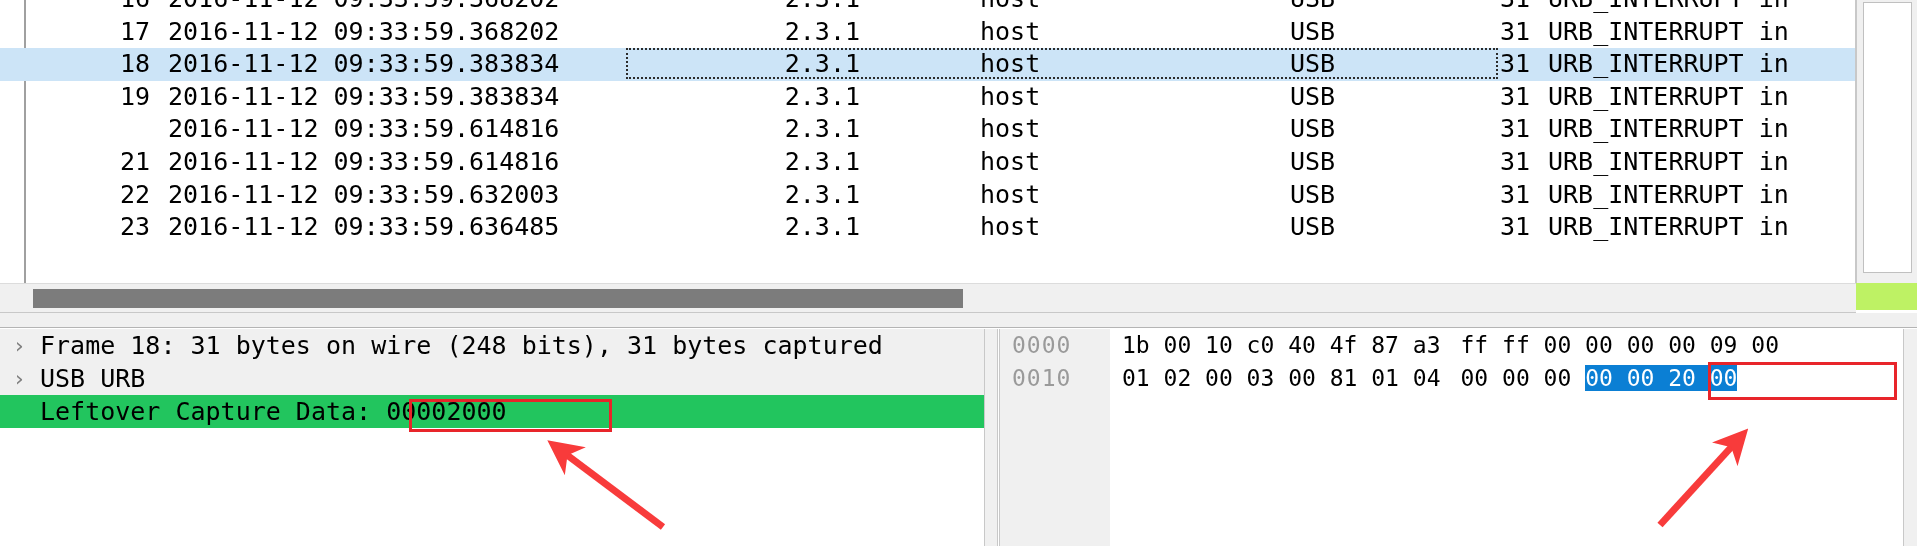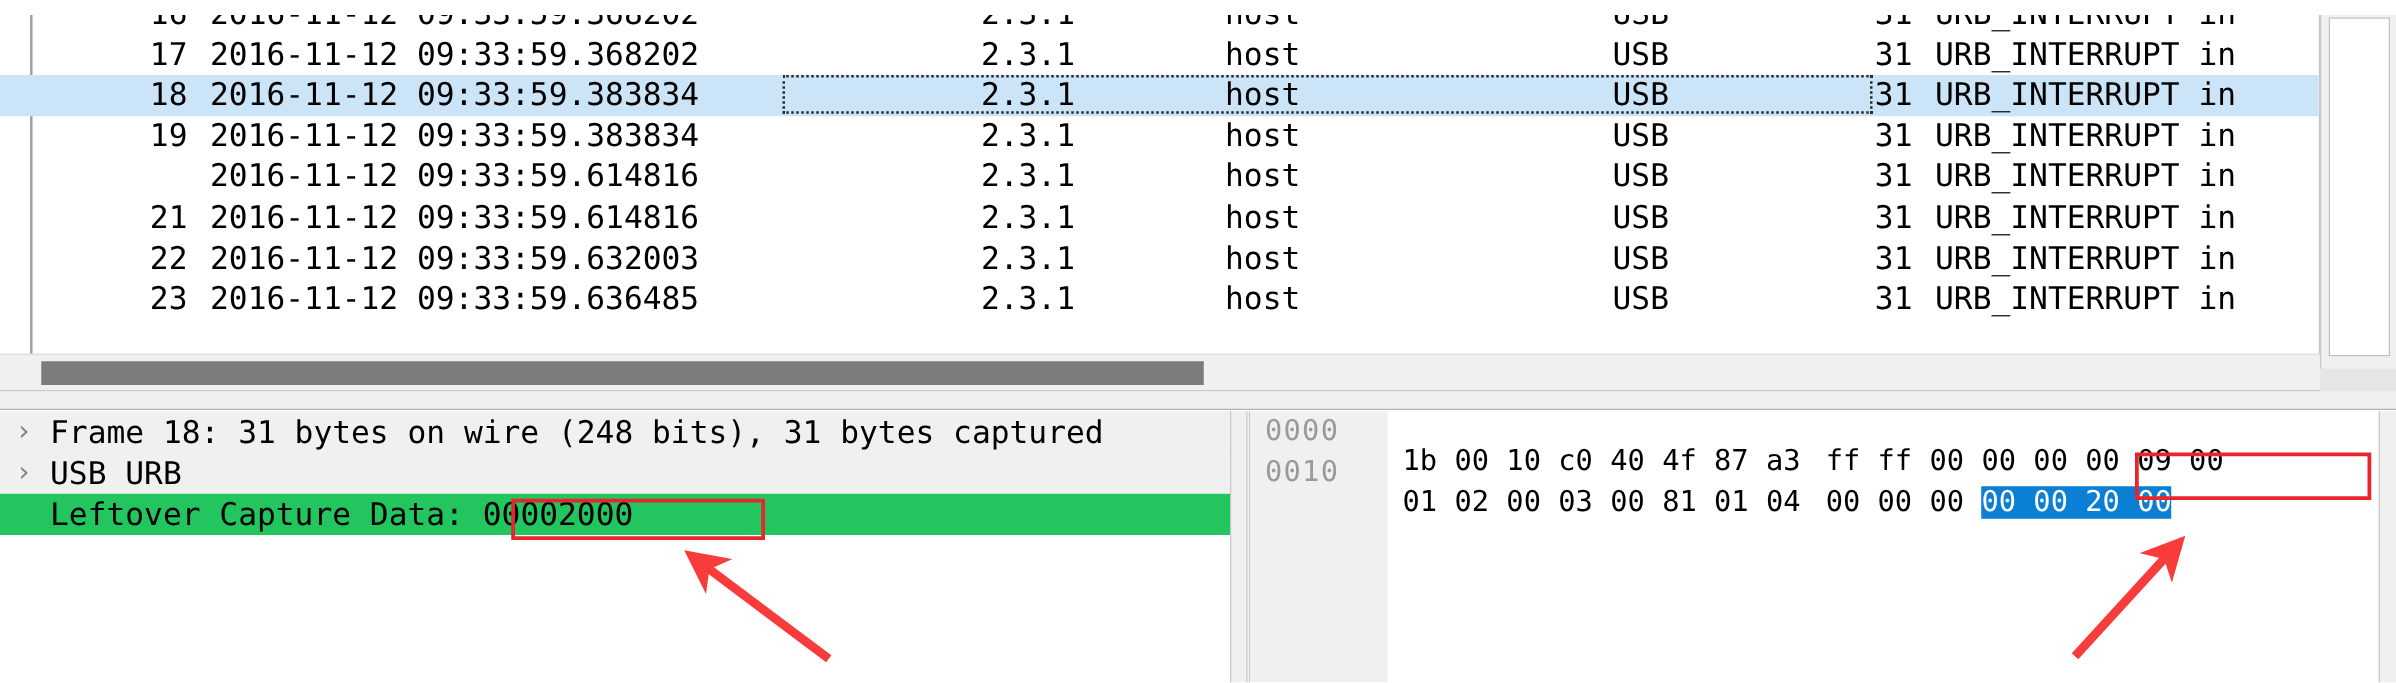--- a/index.html
+++ b/index.html
@@ -13,23 +13,23 @@
   #app {
     position: relative;
     width: 1917px;
     height: 546px;
     background: #ffffff;
   }
 
   
   #packet-list {
     position: absolute;
-    left: 0; top: 12px;
+    left: 0; top: 0;
     width: 1917px; height: 310px;
-    background: #e5e5e5;
+    background: #bef264;
     overflow: hidden;
   }
   #packet-list-viewport {
     position: absolute;
     left: 0; top: 0;
     width: 1856px; height: 283px;
     overflow: hidden;
     background: #ffffff;
     border-right: 1px solid #c8c8c8;
   }
@@ -211,21 +211,20 @@
     left: 12px; top: 0;
     width: 90px;
     color: #9a9a9a;
     letter-spacing: 1px;
   }
   .hrow .hbytes {
     position: absolute;
     left: 122px; top: 0;
     color: #000000;
     letter-spacing: 0px;
-    margin-top: 24px;
   }
   .hbytes .grp { display: inline; }
   .hbytes .gap { display: inline-block; width: 20px; }
   .hbytes .sel {
     background: #0b7fd4;
     color: #ffffff;
   }
   
   #hex-hl {
     position: absolute;

